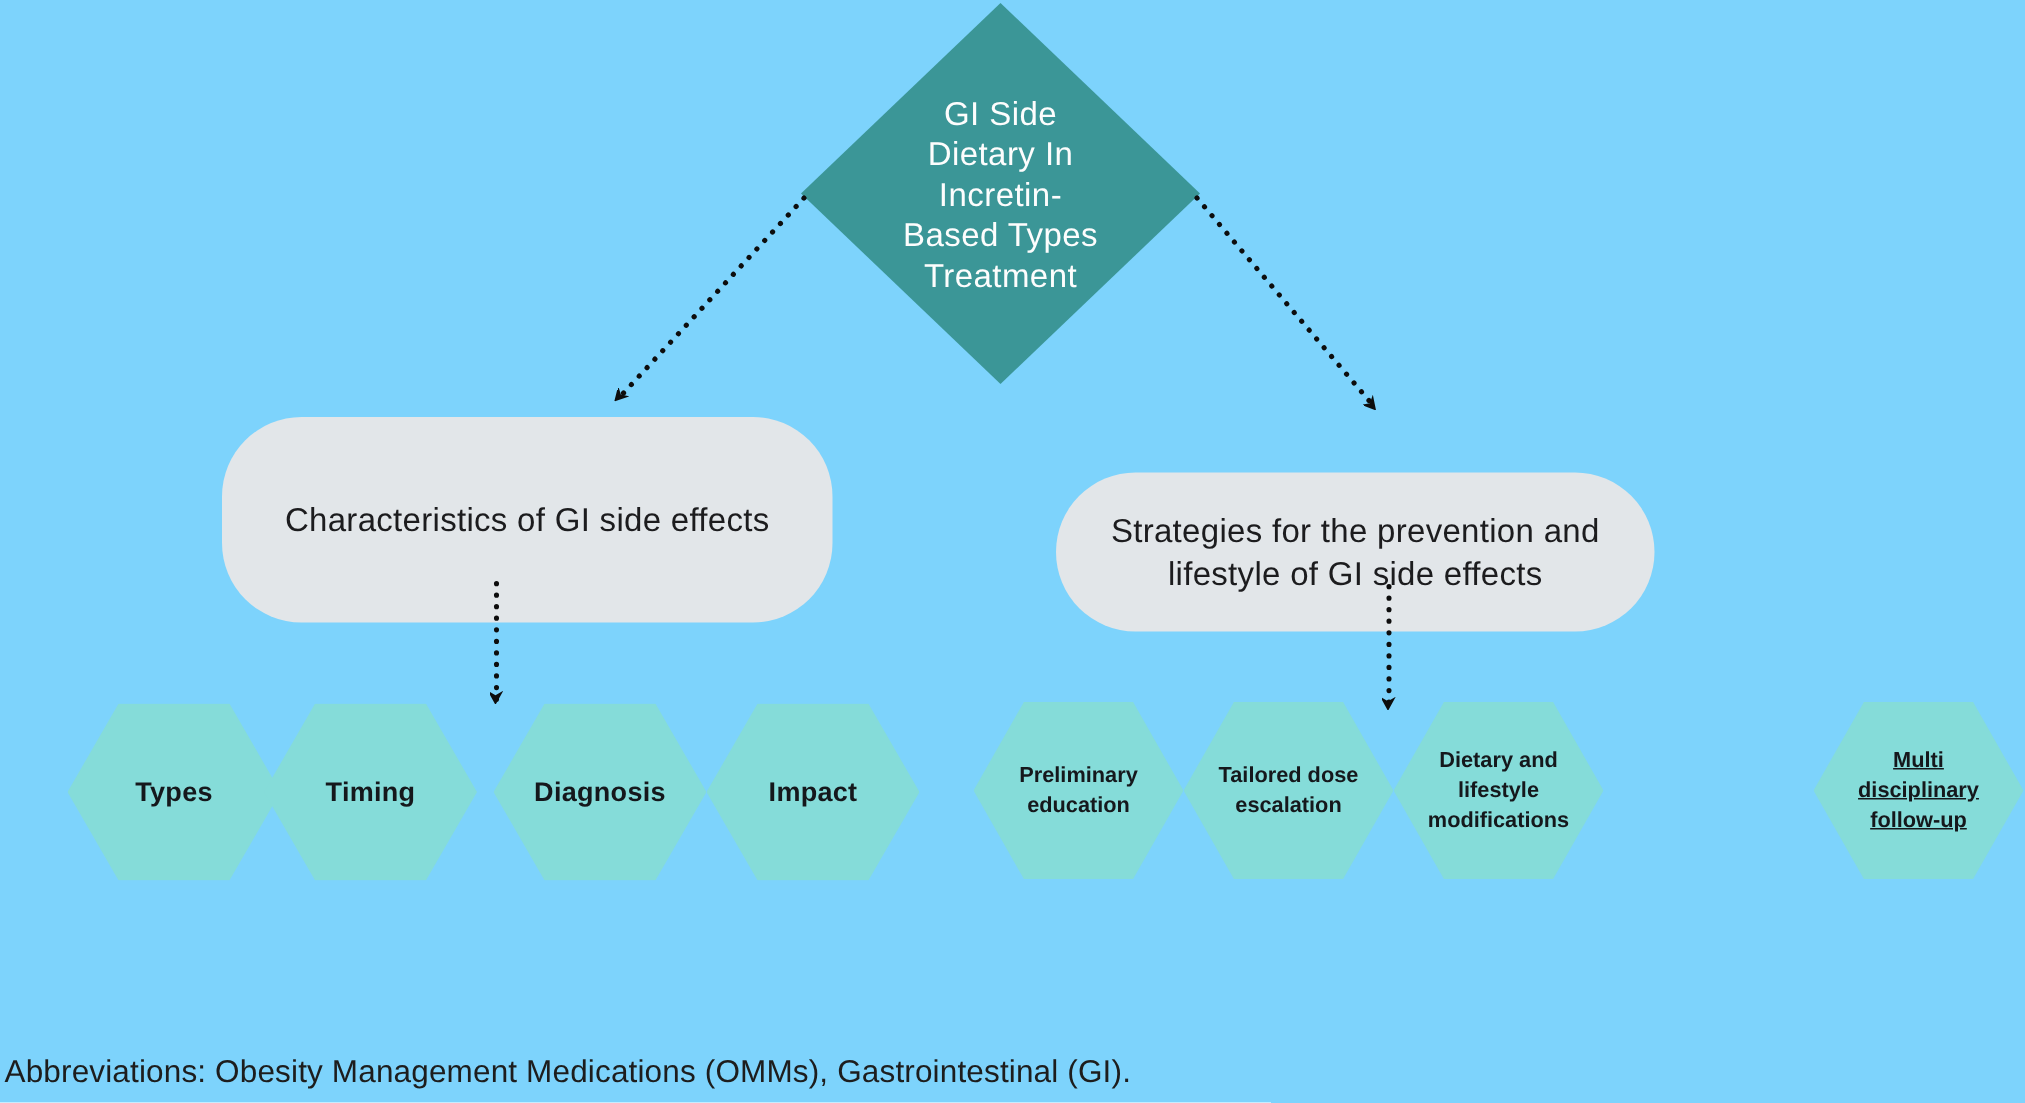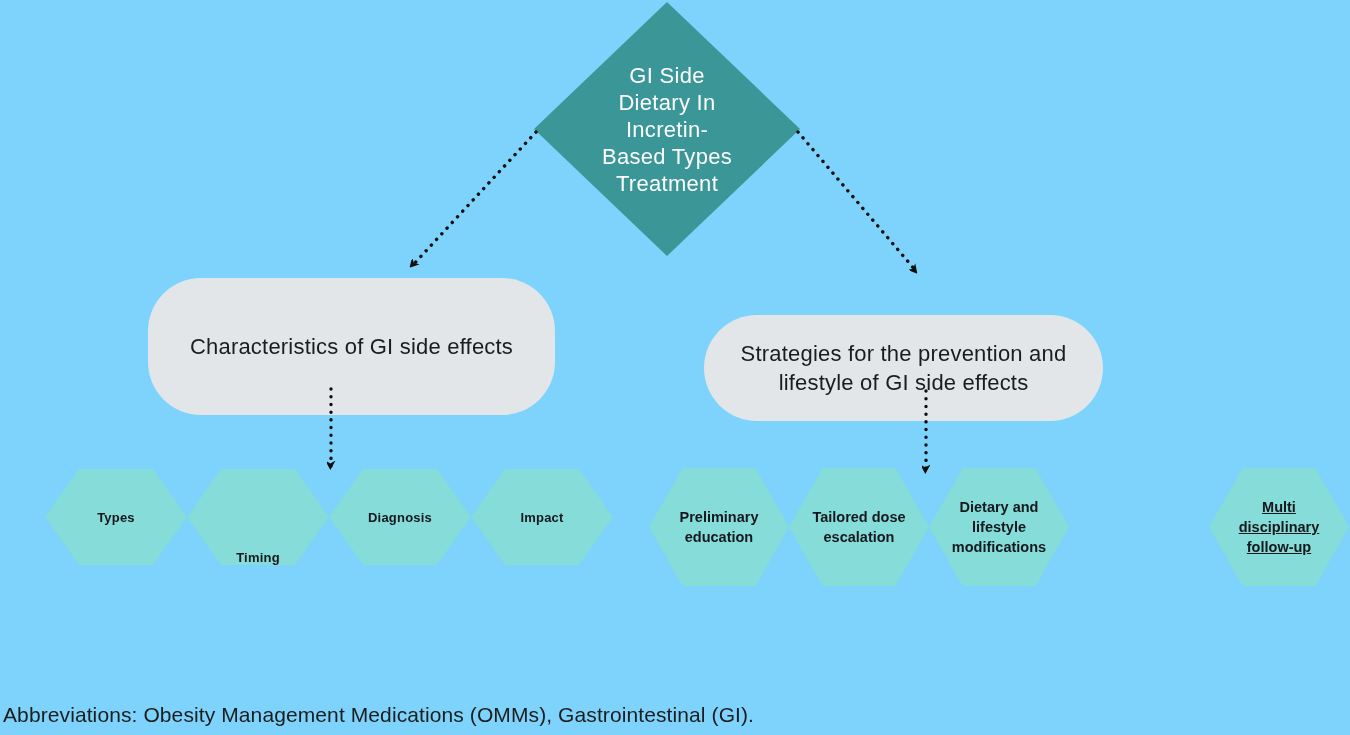--- a/index.html
+++ b/index.html
@@ -28,23 +28,23 @@
   .pill-left{left:148px;top:278px;width:407px;height:137px;}
   .pill-right{left:704px;top:279px;width:399px;height:106px;line-height:29px;margin-top:36px;}
   .pill-right span{display:block;}
   
   .hex{
     position:absolute;background:#85dcd9;
     clip-path:polygon(24% 0%,76% 0%,100% 50%,76% 100%,24% 100%,0% 50%);
     display:flex;align-items:center;justify-content:center;
     text-align:center;color:#15181c;font-weight:700;
   }
-  .hexL{top:469px;width:142px;height:96px;font-size:13px;letter-spacing:.2px;}
+  .hexL{top:469px;width:142px;height:118px;font-size:18px;letter-spacing:.2px;}
   .hexR{top:468px;width:140px;height:118px;font-size:14.5px;line-height:20px;}
-  .hexL0{left:45px;}  .hexL1{left:187px;align-items:flex-end;} .hexL2{left:329px;} .hexL3{left:471px;}
+  .hexL0{left:45px;}  .hexL1{left:176px;} .hexL2{left:329px;} .hexL3{left:471px;}
   .hexR0{left:649px;} .hexR1{left:789px;} .hexR2{left:929px;} .hexR3{left:1069px;} .hexR4{left:1209px;text-decoration:underline;}
   .hexR .hex-label{width:100px;}
   
   .connectors{
     position:absolute;left:0;top:0;width:1350px;height:735px;
     pointer-events:none;
   }
   .dotline{
     stroke:#0d0d0d;stroke-width:3.4;fill:none;
     stroke-linecap:round;stroke-dasharray:0.1 7.6;

